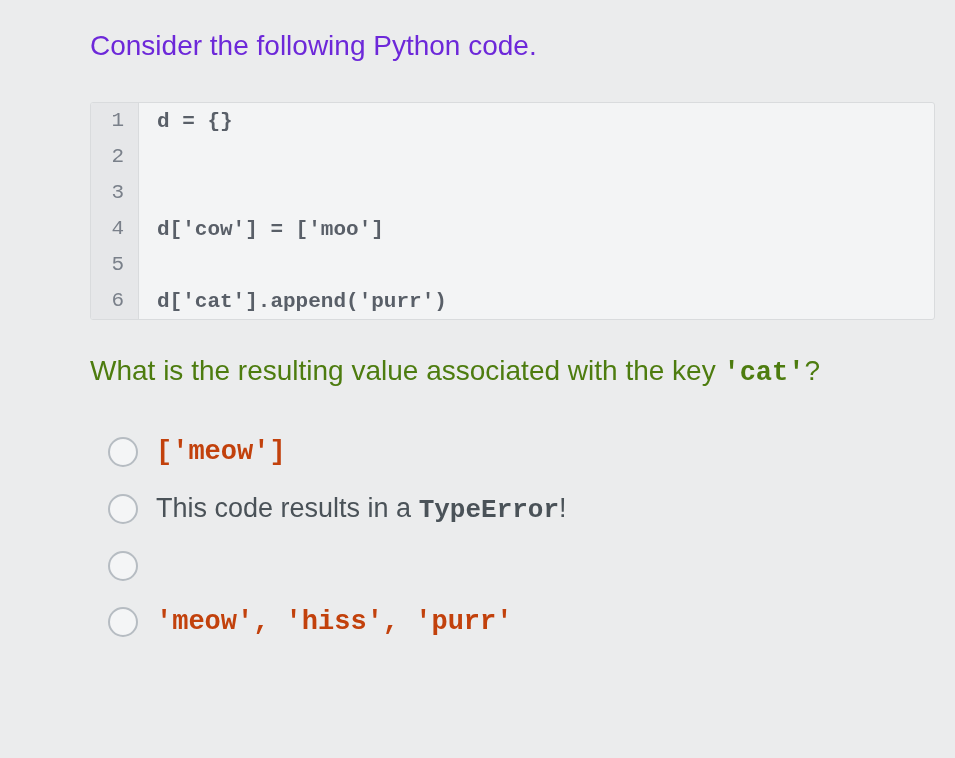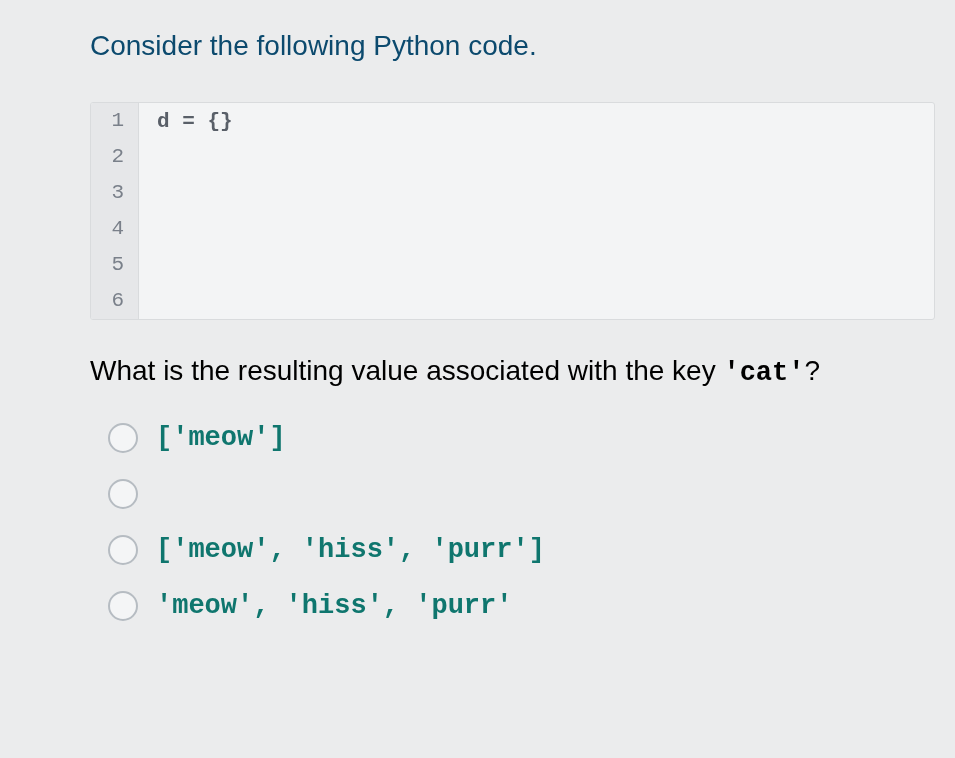--- a/index.html
+++ b/index.html
@@ -5,21 +5,21 @@
   * { box-sizing: border-box; margin: 0; padding: 0; }
   html, body { width: 955px; height: 758px; }
   body {
     background: #ebeced;
     font-family: -apple-system, "Segoe UI", Helvetica, Arial, sans-serif;
     color: #3a4046;
     padding: 30px 0 0 90px;
   }
   .question-text {
     font-size: 28px;
-    color: #0c4a6e;
+    color: #6d28d9;
     margin-bottom: 40px;
     font-weight: 400;
   }
   .code-block {
     background: #f3f4f5;
     border: 1px solid #d9dbdd;
     border-radius: 3px;
     margin-bottom: 35px;
     width: 845px;
     overflow: hidden;
@@ -40,38 +40,38 @@
   .code-cell {
     font-family: "Courier New", monospace;
     font-size: 21px;
     font-weight: 600;
     color: #595f68;
     padding-left: 18px;
     white-space: pre;
   }
   .question-2 {
     font-size: 28px;
-    color: #000000;
-    margin-bottom: 35px;
+    color: #4d7c0f;
+    margin-bottom: 49px;
     font-weight: 400;
   }
   .question-2 .mono {
     font-family: "Courier New", monospace;
     font-weight: 600;
     font-size: 27px;
   }
   .options { display: flex; flex-direction: column; gap: 26px; padding-left: 18px; }
   .option { display: flex; align-items: center; gap: 18px; cursor: pointer; }
   .radio {
     width: 30px; height: 30px; border-radius: 50%;
     border: 2.5px solid #b6bcc2; background: #f4f5f6; flex-shrink: 0;
   }
   .opt-label {
     font-family: "Courier New", monospace;
-    font-size: 27px; font-weight: 600; color: #0f766e; white-space: pre;
+    font-size: 27px; font-weight: 600; color: #c2410c; white-space: pre;
   }
   .opt-label.sans {
     font-family: -apple-system, "Segoe UI", Helvetica, Arial, sans-serif;
     font-weight: 400; color: #4a5258; font-size: 27px;
   }
   .opt-label.sans .mono {
     font-family: "Courier New", monospace; font-weight: 600; font-size: 26px;
   }
 </style>
 </head>
@@ -85,42 +85,44 @@
       <div class="code-cell">d = {}</div>
     </div>
     <div class="code-row">
       <div class="gutter">2</div>
     </div>
     <div class="code-row">
       <div class="gutter">3</div>
     </div>
     <div class="code-row">
       <div class="gutter">4</div>
+      <div class="code-cell">d['cow'] = ['moo']</div>
     </div>
     <div class="code-row">
       <div class="gutter">5</div>
     </div>
     <div class="code-row">
       <div class="gutter">6</div>
+      <div class="code-cell">d['cat'].append('purr')</div>
     </div>
   </div>
 
 <div class="question-2">
   <span>What is the resulting value associated with the key </span><span class="mono">'cat'</span><span>?</span>
 </div>
 
 <div class="options" id="options">
     <div class="option">
       <div class="radio"></div>
       <div class="opt-label">['meow']</div>
     </div>
     <div class="option">
       <div class="radio"></div>
+      <div class="opt-label sans"><span>This code results in a </span><span class="mono">TypeError</span><span>!</span></div>
     </div>
     <div class="option">
       <div class="radio"></div>
-      <div class="opt-label">['meow', 'hiss', 'purr']</div>
     </div>
     <div class="option">
       <div class="radio"></div>
       <div class="opt-label">'meow', 'hiss', 'purr'</div>
     </div>
   </div>
 
 </body></html>

